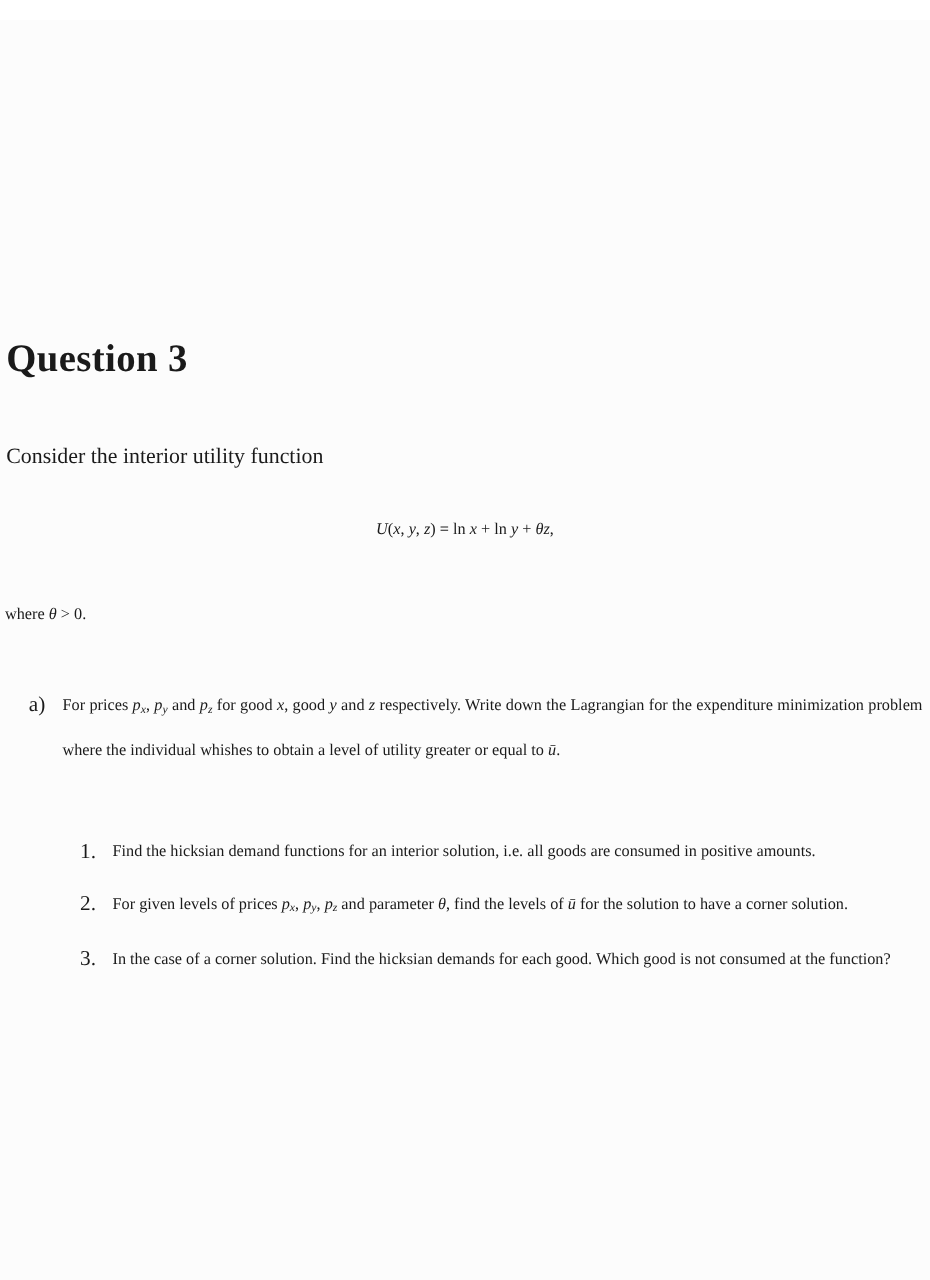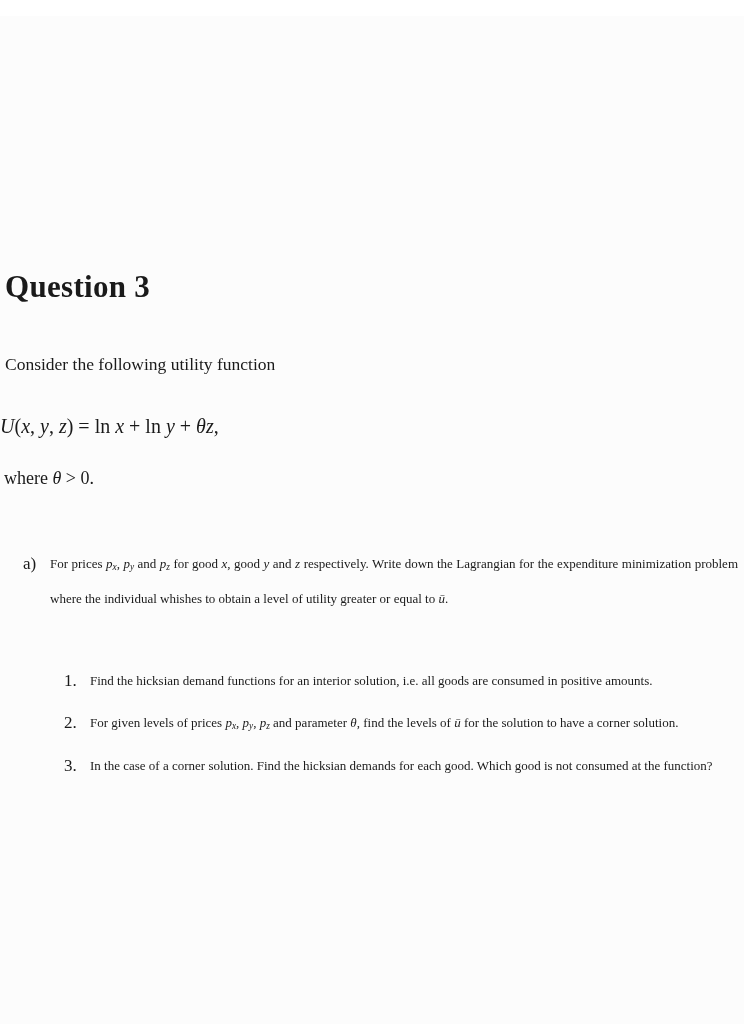--- a/index.html
+++ b/index.html
@@ -32,27 +32,27 @@
   }
   .intro {
     top: 338px;
     left: 5px;
     font-size: 17.5px;
   }
   .equation {
     top: 399px;
     left: 0;
     width: 100%;
-    text-align: left;
-    font-size: 20px;
+    text-align: center;
+    font-size: 13px;
   }
   .where-line {
-    top: 452px;
+    top: 467px;
     left: 4px;
-    font-size: 18px;
+    font-size: 13px;
     font-family: Liberation Serif, serif;
   }
 
   .part-a {
     top: 531px;
     left: 23px;
     right: 6px;
     display: flex;
   }
   .part-a .hang-label {
@@ -98,21 +98,21 @@
     border-top-left-radius: 3px;
   }
 </style>
 </head>
 <body>
 
 <div class="page">
 
   <h1 class="abs heading">Question 3</h1>
 
-  <div class="abs intro">Consider the following utility function</div>
+  <div class="abs intro">Consider the interior utility function</div>
 
   <div class="abs equation"><span class="seg-it">U</span><span class="seg-rm">(</span><span class="seg-it">x</span><span class="seg-rm">, </span><span class="seg-it">y</span><span class="seg-rm">, </span><span class="seg-it">z</span><span class="seg-rm">) = ln </span><span class="seg-it">x</span><span class="seg-rm"> + ln </span><span class="seg-it">y</span><span class="seg-rm"> + </span><span class="seg-it">θz</span><span class="seg-rm">,</span></div>
 
   <div class="abs where-line"><span class="seg-rm">where </span><span class="seg-it">θ </span><span class="seg-rm">&gt; 0.</span></div>
 
   <div class="abs part-a">
     <span class="hang-label">a)</span>
     <div class="rich-par"><span class="seg-rm">For prices </span><span class="seg-it">p</span><span class="seg-sub">x</span><span class="seg-rm">, </span><span class="seg-it">p</span><span class="seg-sub">y</span><span class="seg-rm"> and </span><span class="seg-it">p</span><span class="seg-sub">z</span><span class="seg-rm"> for good </span><span class="seg-it">x</span><span class="seg-rm">, good </span><span class="seg-it">y</span><span class="seg-rm"> and </span><span class="seg-it">z</span><span class="seg-rm"> respectively. Write down the Lagrangian for the expenditure minimization problem where the individual whishes to obtain a level of utility greater or equal to </span><span class="seg-it">ū</span><span class="seg-rm">.</span></div>
   </div>
 

